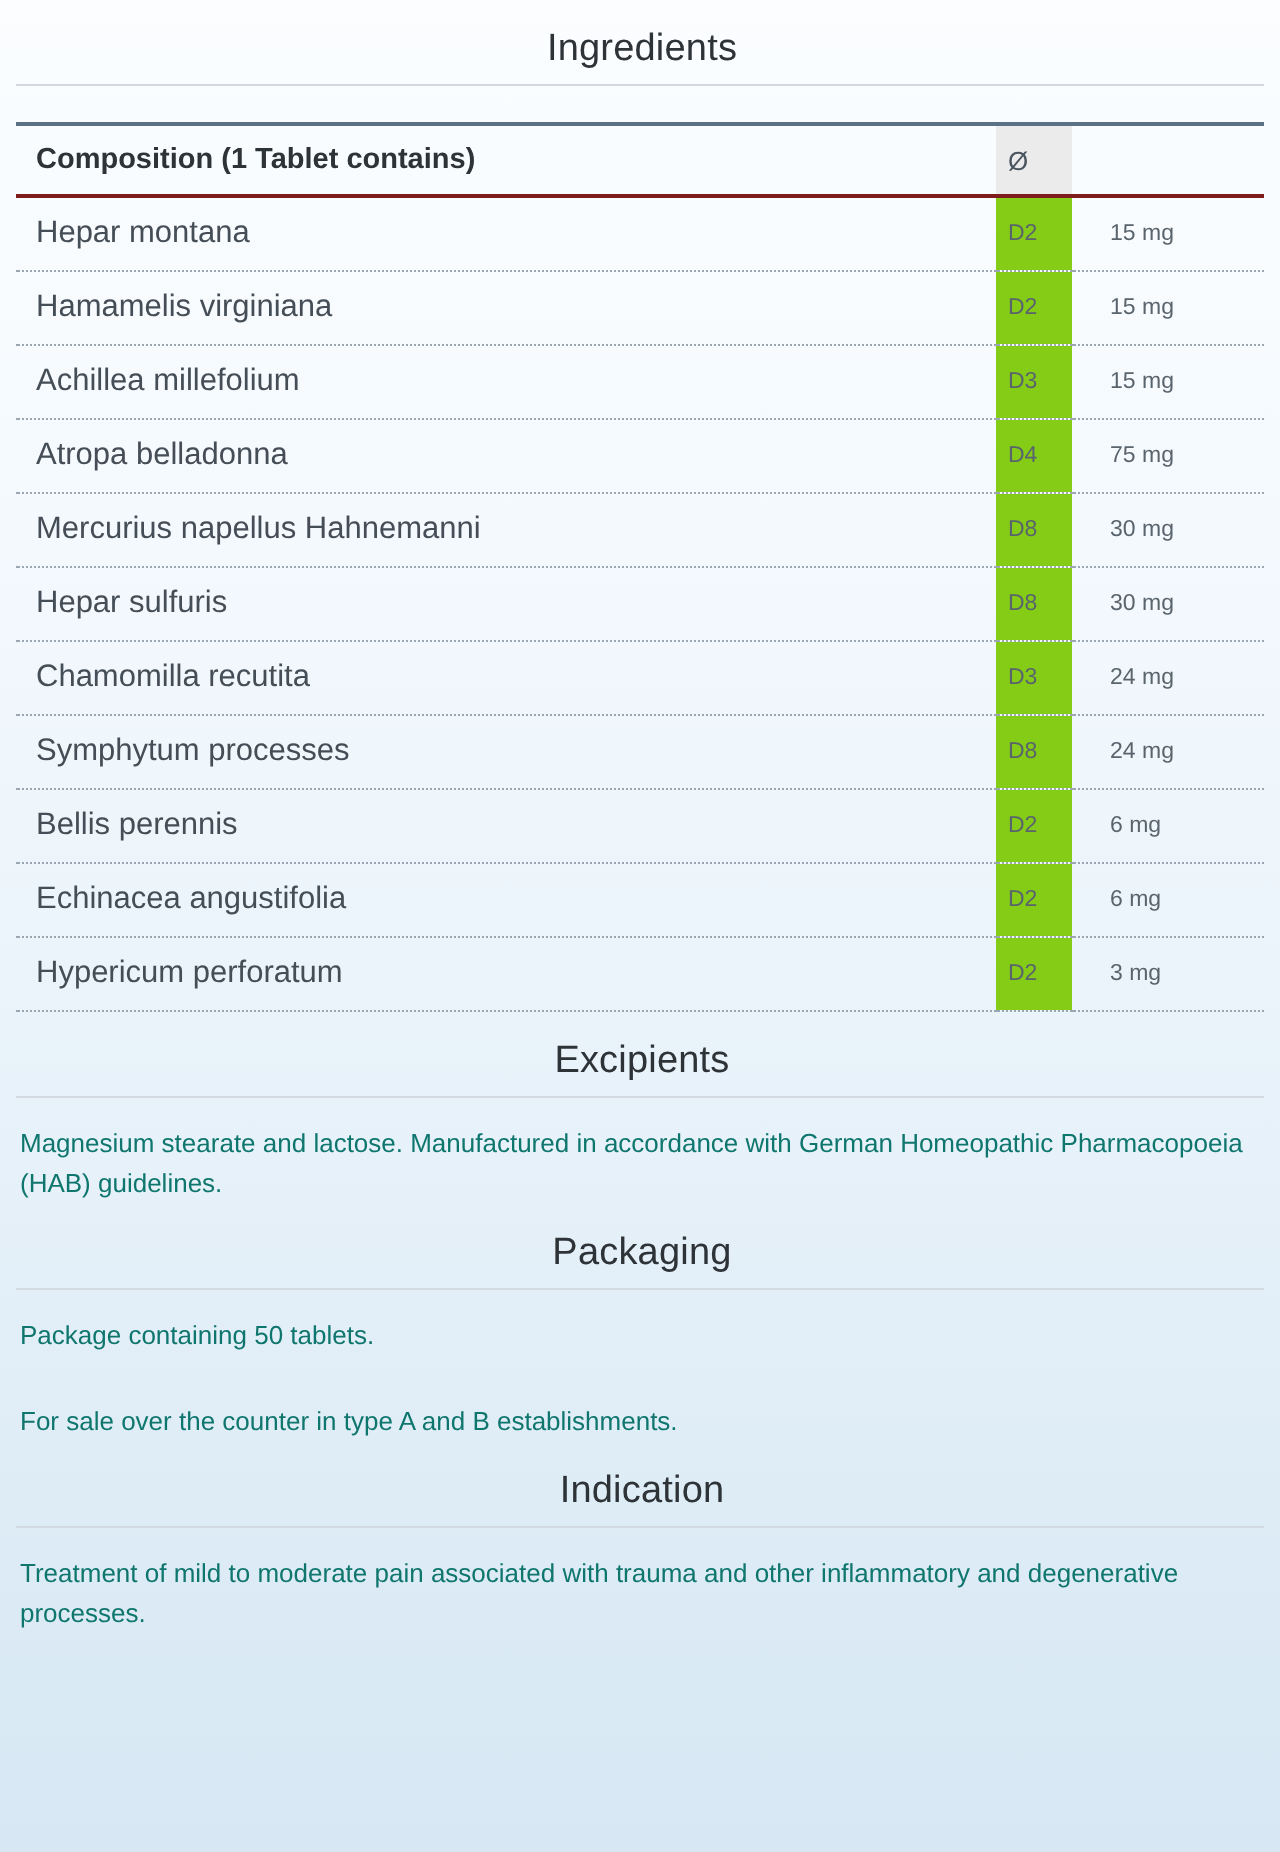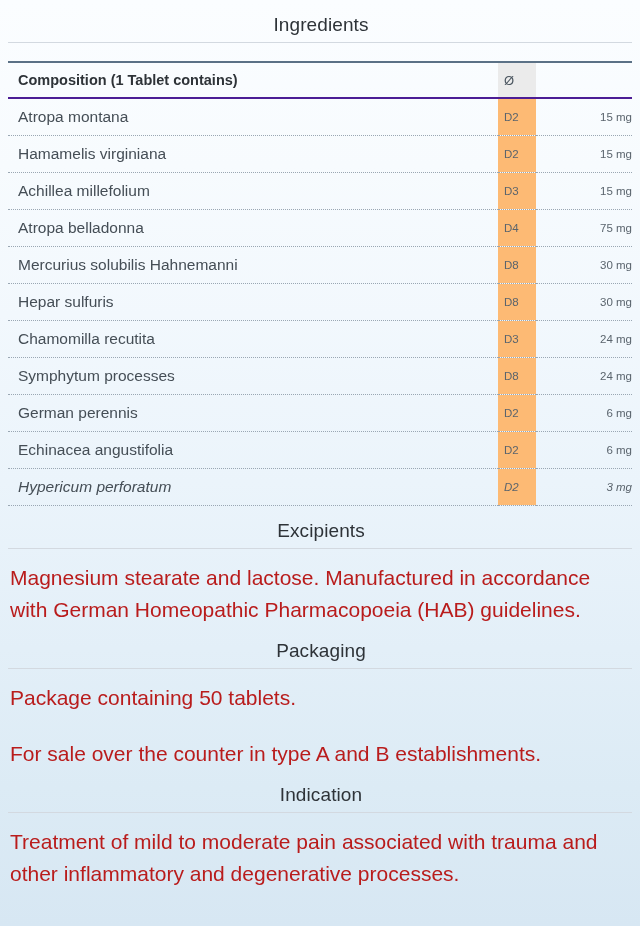--- a/index.html
+++ b/index.html
@@ -39,23 +39,23 @@
   }
   .heading-rule {
     height: 1px;
     background: #d3d9e0;
     margin: 0 0 0 0;
   }
   .section-block {
     padding-top: 14px;
   }
   .body-text {
-    font-size: 21px;
+    font-size: 13px;
     line-height: 1.52;
-    color: #b91c1c;
+    color: #0f766e;
     margin: 0;
     padding: 13px 2px 0 2px;
   }
   .body-text + .body-text {
     padding-top: 24px;
   }
   
   .table-wrap {
     padding-top: 18px;
   }
@@ -68,21 +68,21 @@
   table.composition col.c-pot   { width: 38px;  }
   table.composition col.c-amt   { width: 96px;  }
 
   table.composition thead th {
     font-size: 14.5px;
     font-weight: bold;
     color: #2e3338;
     text-align: left;
     padding: 9px 0 9px 10px;
     border-top: 2px solid #5b7186;
-    border-bottom: 2px solid #4c1d95;
+    border-bottom: 2px solid #7f1d1d;
     white-space: nowrap;
   }
   table.composition thead th.pot-head {
     padding-left: 6px;
     font-weight: normal;
     font-size: 13px;
     color: #4a5man;
     color: #4a555f;
     background: #ebebeb;
   }
@@ -97,32 +97,31 @@
     border-bottom: 1px dotted #9aa7b3;
     vertical-align: middle;
     white-space: nowrap;
     overflow: hidden;
     text-overflow: ellipsis;
   }
   table.composition tbody td.pot {
     font-size: 11.5px;
     color: #5a646d;
     padding-left: 6px;
-    background: #fdba74;
+    background: #84cc16;
     text-align: left;
   }
   table.composition tbody td.amt {
     font-size: 11.5px;
     color: #5a646d;
     padding-left: 19px;
-    text-align: right;
+    text-align: left;
   }
   table.composition tbody tr:last-child td {
     border-bottom: 1px dotted #9aa7b3;
-    font-style: italic;
   }
 </style>
 </head>
 <body>
 
 <div class="page">
 
   <section class="section-block">
     <h2 class="section-heading">Ingredients</h2>
     <div class="heading-rule"></div>
@@ -136,61 +135,61 @@
         </colgroup>
         <thead>
           <tr>
             <th class="name-head">Composition (1 Tablet contains)</th>
             <th class="pot-head">Ø</th>
             <th class="amt-head"></th>
           </tr>
         </thead>
         <tbody id="composition-body">
             <tr>
-              <td class="name">Atropa montana</td>
+              <td class="name">Hepar montana</td>
               <td class="pot">D2</td>
               <td class="amt">15 mg</td>
             </tr>
             <tr>
               <td class="name">Hamamelis virginiana</td>
               <td class="pot">D2</td>
               <td class="amt">15 mg</td>
             </tr>
             <tr>
               <td class="name">Achillea millefolium</td>
               <td class="pot">D3</td>
               <td class="amt">15 mg</td>
             </tr>
             <tr>
               <td class="name">Atropa belladonna</td>
               <td class="pot">D4</td>
               <td class="amt">75 mg</td>
             </tr>
             <tr>
-              <td class="name">Mercurius solubilis Hahnemanni</td>
+              <td class="name">Mercurius napellus Hahnemanni</td>
               <td class="pot">D8</td>
               <td class="amt">30 mg</td>
             </tr>
             <tr>
               <td class="name">Hepar sulfuris</td>
               <td class="pot">D8</td>
               <td class="amt">30 mg</td>
             </tr>
             <tr>
               <td class="name">Chamomilla recutita</td>
               <td class="pot">D3</td>
               <td class="amt">24 mg</td>
             </tr>
             <tr>
               <td class="name">Symphytum processes</td>
               <td class="pot">D8</td>
               <td class="amt">24 mg</td>
             </tr>
             <tr>
-              <td class="name">German perennis</td>
+              <td class="name">Bellis perennis</td>
               <td class="pot">D2</td>
               <td class="amt">6 mg</td>
             </tr>
             <tr>
               <td class="name">Echinacea angustifolia</td>
               <td class="pot">D2</td>
               <td class="amt">6 mg</td>
             </tr>
             <tr>
               <td class="name">Hypericum perforatum</td>

